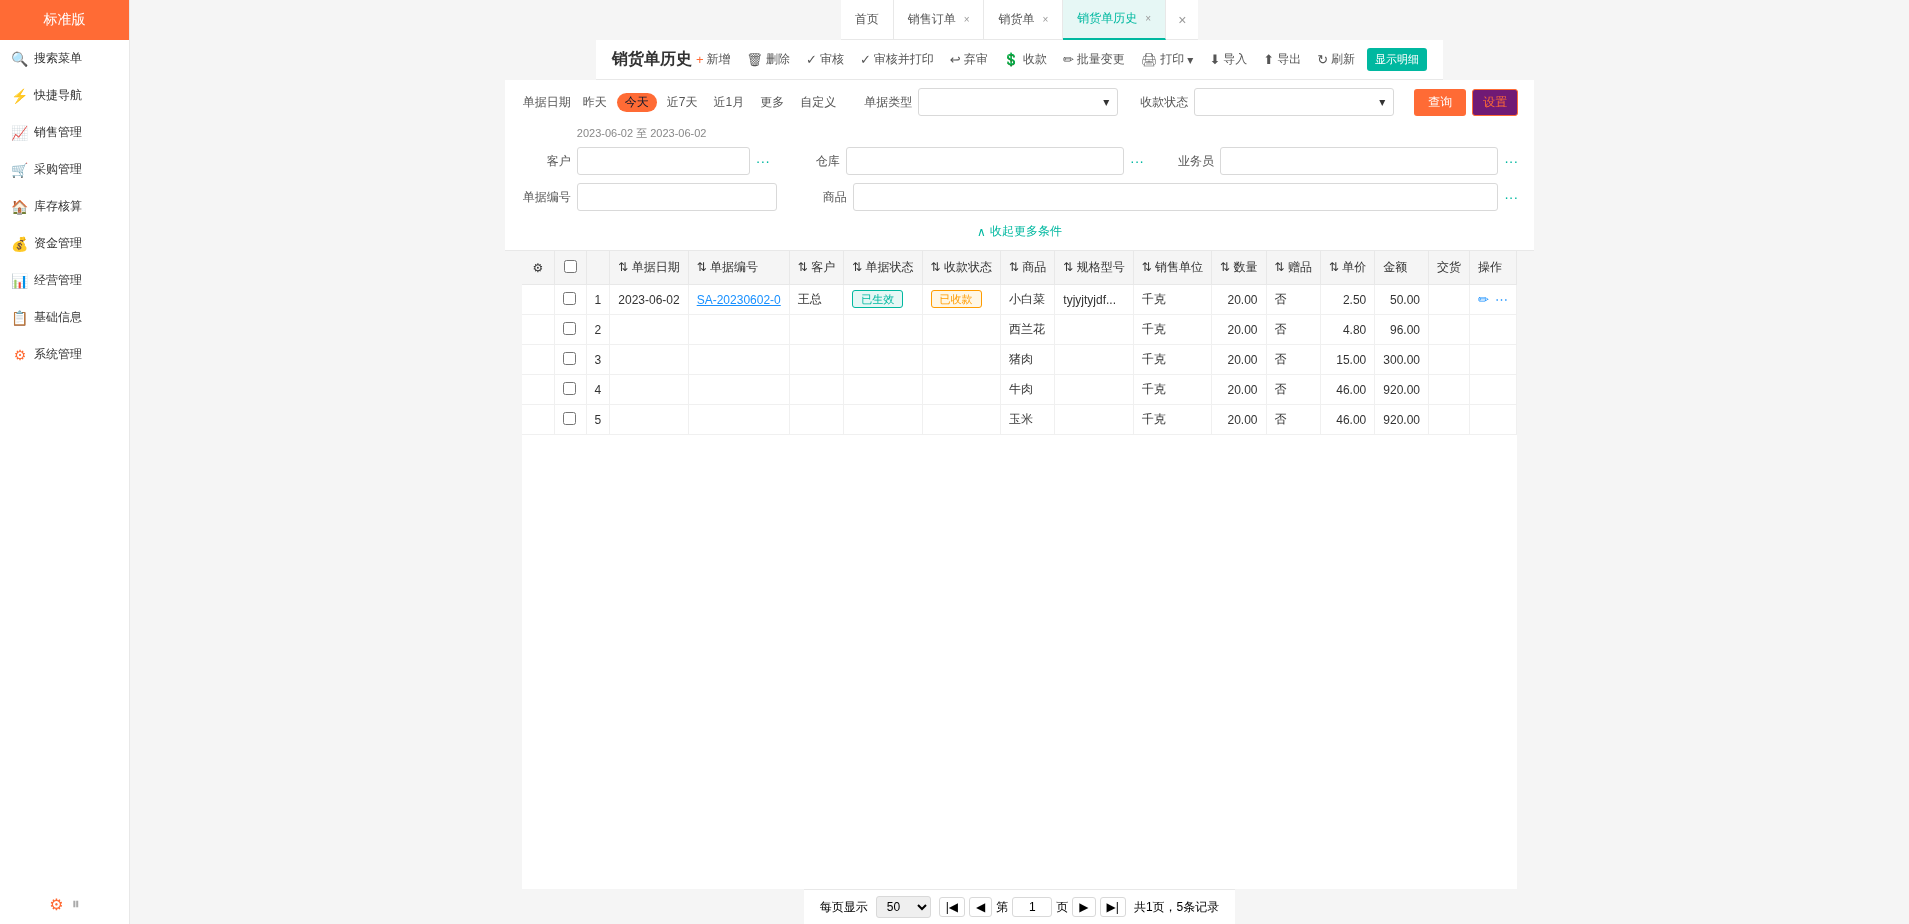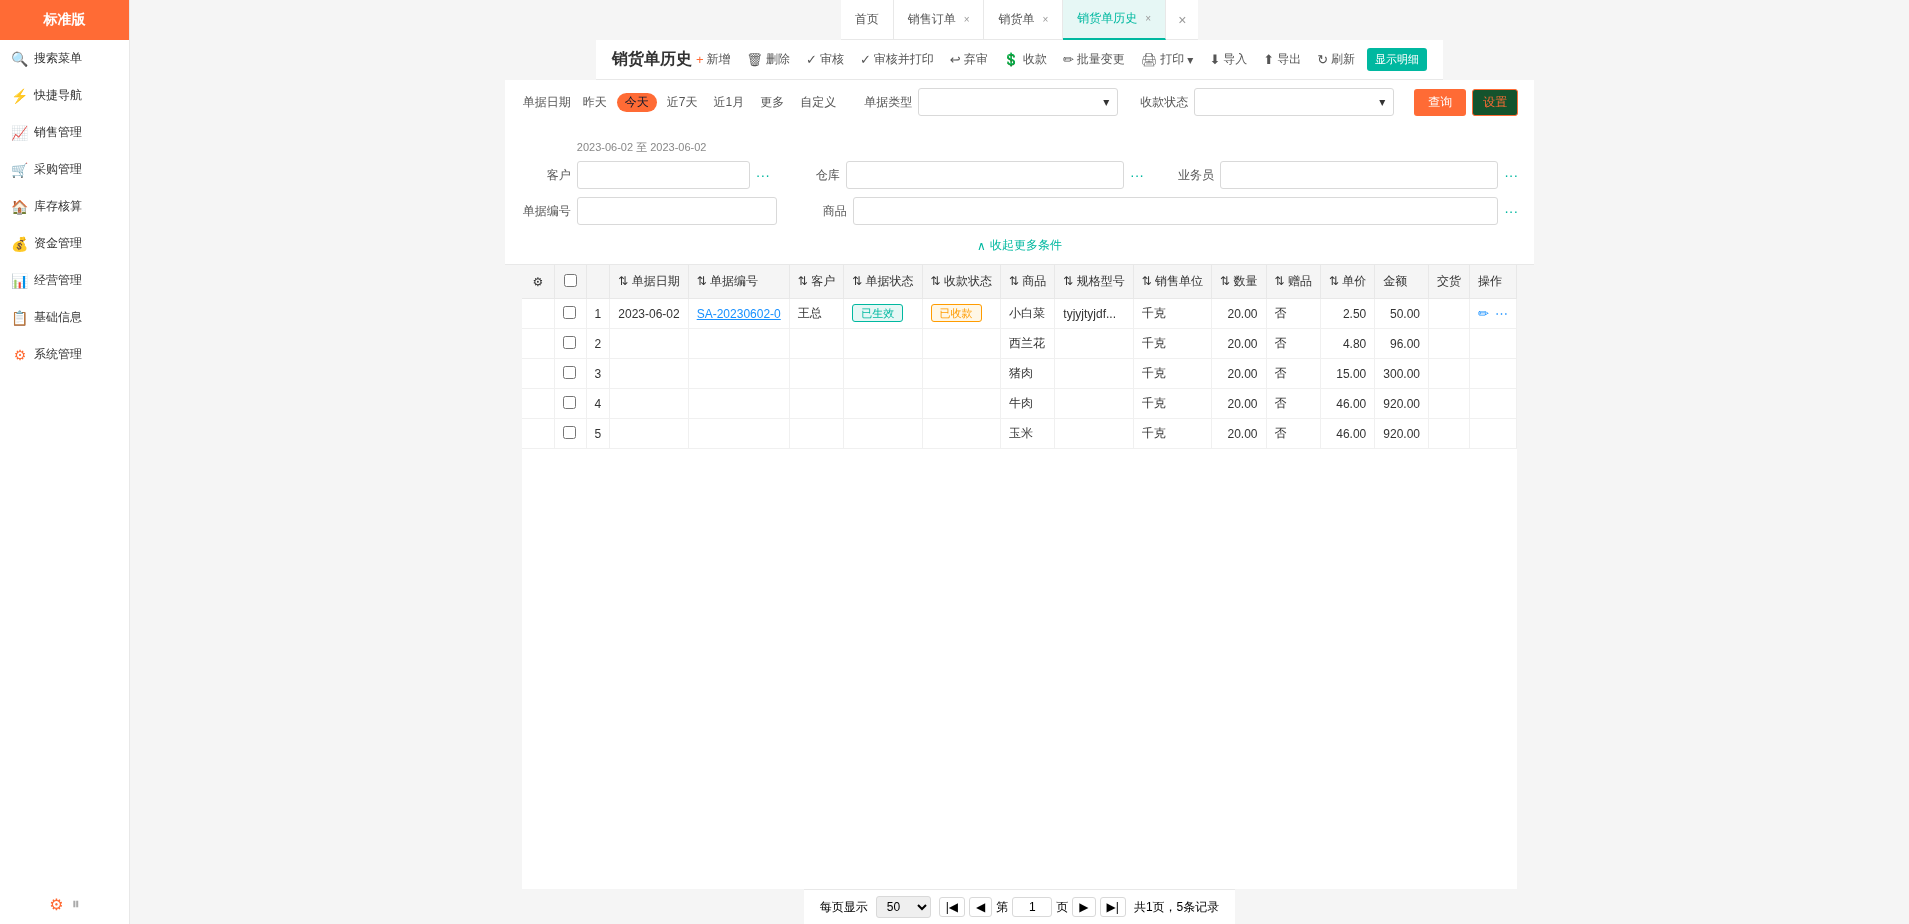--- a/index.html
+++ b/index.html
@@ -1,20 +1,20 @@
 <!DOCTYPE html>
 <html><head>
   <meta charset="utf-8">
   <style>
     * { box-sizing: border-box; margin: 0; padding: 0; }
     body { font-family: 'Microsoft YaHei', Arial, sans-serif; font-size: 12px; background: #f5f5f5; display: flex; height: 924px; overflow: hidden; }
 
     
     .sidebar { width: 130px; background: #fff; border-right: 1px solid #e8e8e8; display: flex; flex-direction: column; height: 100%; }
-    .sidebar-logo { background: #ff6b35; height: 40px; display: flex; align-items: center; justify-content: center; color: #fff; font-size: 14px; font-weight: bold; }
+    .sidebar-logo { background: #ff6b35; height: 40px; display: flex; align-items: center; justify-content: center; color: #fff; font-size: 14px; font-weight: normal; }
     .sidebar-item { display: flex; align-items: center; padding: 10px 12px; cursor: pointer; color: #333; font-size: 12px; gap: 6px; }
     .sidebar-item .icon { width: 16px; height: 16px; display: inline-flex; align-items: center; justify-content: center; color: #ff6b35; font-size: 14px; }
     .sidebar-bottom { margin-top: auto; padding: 10px; display: flex; gap: 8px; justify-content: center; }
 
     
     .main { flex: 1; display: flex; flex-direction: column; overflow: hidden; align-items: center; }
 
     
     .top-tabs { background: #fff; border-bottom: 1px solid #e8e8e8; display: flex; align-items: center; height: 40px; }
     .tab { padding: 0 14px; height: 40px; display: flex; align-items: center; cursor: pointer; font-size: 12px; color: #555; border-right: 1px solid #e8e8e8; position: relative; gap: 4px; }
@@ -30,21 +30,21 @@
     .toolbar-btn .icon { font-size: 13px; }
     .toolbar-btn.show-detail { background: #00b8a0; color: #fff; border: none; border-radius: 3px; padding: 4px 8px; cursor: pointer; font-size: 11px; }
     .filter-row { display: flex; align-items: center; margin-bottom: 8px; gap: 20px; flex-wrap: wrap; }
     .filter-item { display: flex; align-items: center; gap: 6px; }
     .filter-label { color: #555; white-space: nowrap; font-size: 12px; min-width: 50px; text-align: right; }
     .filter-input { border: 1px solid #d9d9d9; border-radius: 3px; padding: 3px 8px; font-size: 12px; color: #333; height: 28px; min-width: 160px; }
     .filter-select { border: 1px solid #d9d9d9; border-radius: 3px; padding: 3px 8px; font-size: 12px; color: #333; height: 28px; min-width: 200px; background: #fff; cursor: pointer; display: flex; align-items: center; justify-content: space-between; }
     .date-btn { padding: 2px 6px; border-radius: 3px; cursor: pointer; font-size: 12px; }
     .date-btn.active { background: #ff6b35; color: #fff; border-radius: 10px; }
     .date-btn.normal { color: #555; }
-    .date-sub { color: #888; font-size: 11px; margin-top: 16px; }
+    .date-sub { color: #888; font-size: 11px; margin-top: 2px; }
     .more-link { color: #00b8a0; cursor: pointer; }
     .ellipsis-btn { color: #00b8a0; cursor: pointer; font-size: 14px; }
     .collapse-btn { color: #00b8a0; cursor: pointer; font-size: 12px; display: flex; align-items: center; gap: 4px; margin: 0 auto; }
 
     
     .table-area { flex: 1; overflow: auto; background: #fff; margin: 0; }
     table { width: 100%; border-collapse: collapse; font-size: 12px; }
     thead tr { background: #f5f5f5; }
     thead th { padding: 8px 8px; border-bottom: 1px solid #e8e8e8; border-right: 1px solid #e8e8e8; color: #333; font-weight: normal; text-align: left; white-space: nowrap; }
     thead th.sortable { cursor: pointer; }
@@ -60,21 +60,21 @@
     
     .table-footer { background: #fffbe6; border-top: 1px solid #e8e8e8; padding: 6px 16px; display: flex; align-items: center; font-size: 12px; font-weight: bold; }
     .footer-label { color: #555; }
     .footer-vals { display: flex; gap: 20px; margin-left: auto; }
     .pagination-bar { background: #fff; border-top: 1px solid #e8e8e8; padding: 6px 16px; display: flex; align-items: center; justify-content: flex-end; gap: 8px; font-size: 12px; }
     .page-select { border: 1px solid #d9d9d9; border-radius: 3px; padding: 2px 6px; font-size: 12px; }
     .page-nav { display: flex; align-items: center; gap: 4px; }
     .page-nav button { border: 1px solid #d9d9d9; background: #fff; padding: 2px 6px; cursor: pointer; border-radius: 3px; font-size: 12px; }
     .page-input { border: 1px solid #d9d9d9; border-radius: 3px; width: 40px; text-align: center; font-size: 12px; padding: 2px; }
 
-    .settings-btn { background: #14532d; border: 1px solid #ff6b35; color: #ff6b35; border-radius: 3px; padding: 3px 10px; cursor: pointer; font-size: 12px; font-family: Liberation Mono, monospace; }
+    .settings-btn { background: #701a75; border: 1px solid #ff6b35; color: #ff6b35; border-radius: 3px; padding: 3px 10px; cursor: pointer; font-size: 12px; font-family: Liberation Mono, monospace; }
     .query-btn { background: #ff6b35; color: #fff; border: none; border-radius: 3px; padding: 5px 14px; cursor: pointer; font-size: 12px; }
 
     .gear-col { width: 32px; text-align: center; }
     .checkbox-col { width: 32px; text-align: center; }
 
     .filter-container { background: #fff; padding: 8px 16px 4px; border-bottom: 1px solid #e8e8e8; }
     .filter-actions { display: flex; justify-content: center; padding: 4px 0 6px; }
   </style>
 </head>
 <body>

